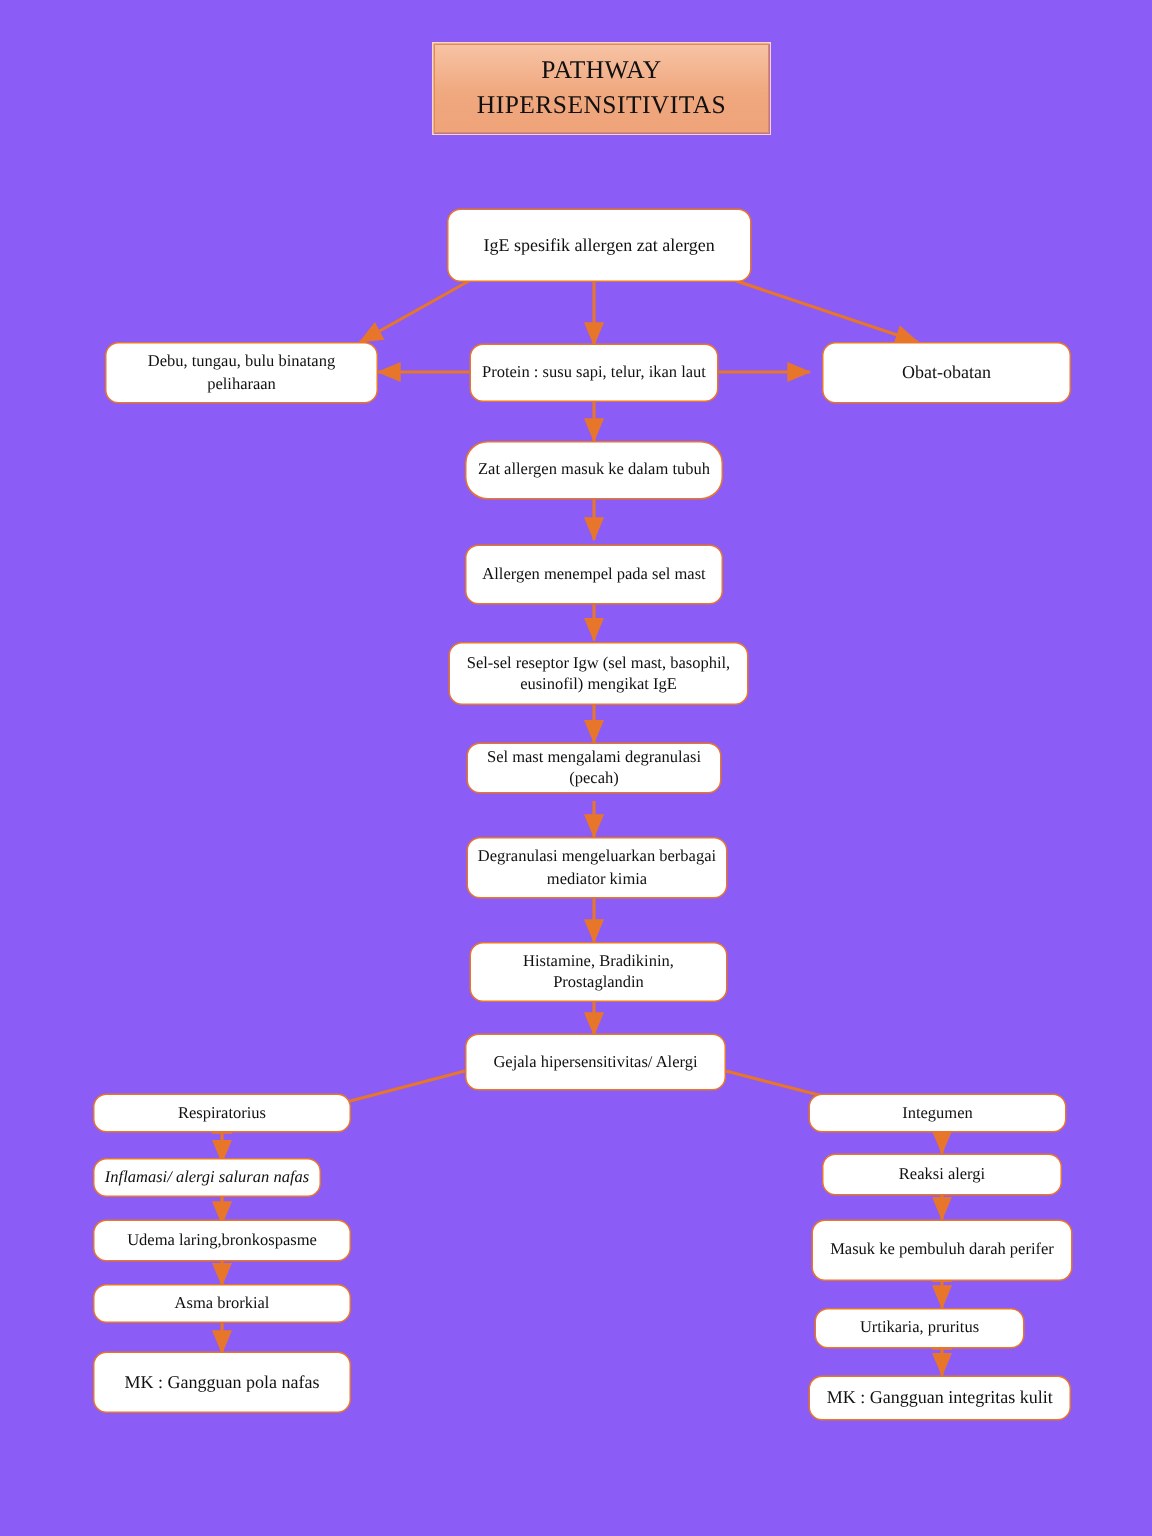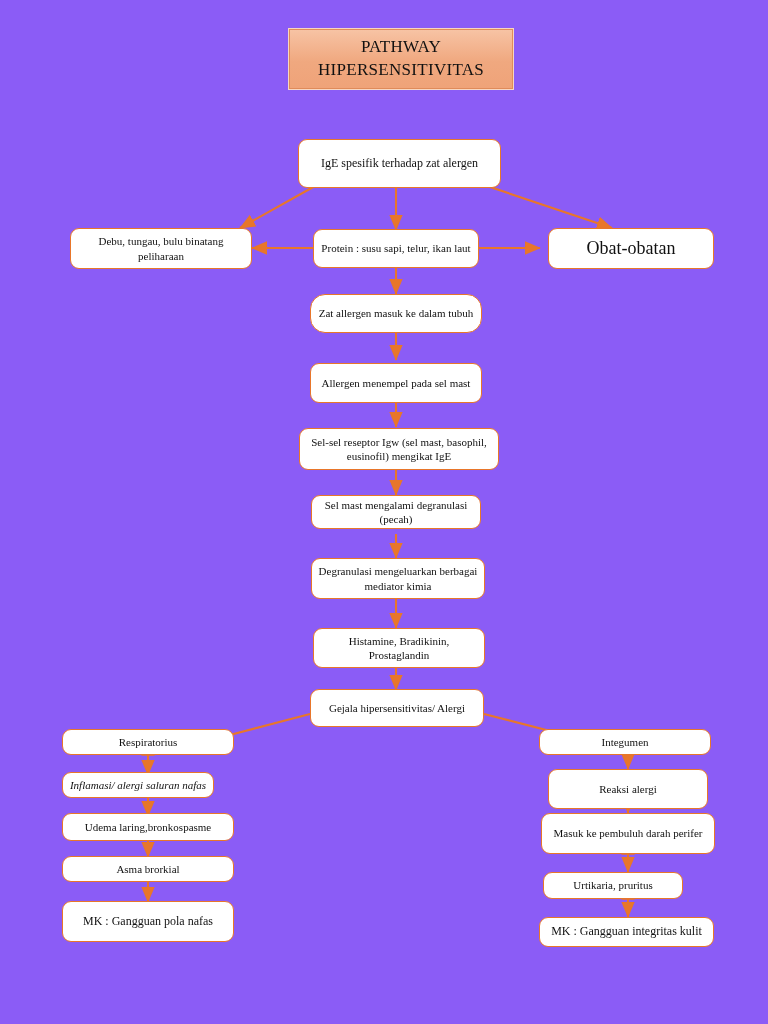--- a/index.html
+++ b/index.html
@@ -42,21 +42,21 @@
     display: flex;
     align-items: center;
     justify-content: center;
     text-align: center;
     color: #111111;
     font-size: 11px;
     line-height: 1.28;
     padding: 2px 6px;
     z-index: 3;
   }
-  .node.big { font-size: 18px; }
+  .node.big { font-size: 12px; }
   .node.mid { font-size: 12px; }
 
   
   .conn-svg {
     position: absolute;
     left: 0;
     top: 0;
     width: 768px;
     height: 1024px;
     z-index: 1;
@@ -113,21 +113,21 @@
       <path d="M148,881 L148,902" marker-end="url(#ah)" marker-start="url(#ah-start)"></path>
 
       <path d="M628,754 L628,769" marker-end="url(#ah)" marker-start="url(#ah-start)"></path>
       <path d="M628,793 L628,813" marker-end="url(#ah)" marker-start="url(#ah-start)"></path>
       <path d="M628,854 L628,872" marker-end="url(#ah)" marker-start="url(#ah-start)"></path>
       <path d="M628,899 L628,917" marker-end="url(#ah)" marker-start="url(#ah-start)"></path>
     </g>
   </svg>
 
   <div class="node mid" style="left:298px; top:139px; width:203px; height:49px;">
-    <span>IgE spesifik terhadap zat alergen</span>
+    <span>IgE spesifik allergen zat alergen</span>
   </div>
 
   <div class="node" style="left:70px; top:228px; width:182px; height:41px;">
     <span>Debu, tungau, bulu binatang peliharaan</span>
   </div>
 
   <div class="node" style="left:313px; top:229px; width:166px; height:39px;">
     <span>Protein : susu sapi, telur, ikan laut</span>
   </div>
 
@@ -180,21 +180,21 @@
   </div>
 
   <div class="node mid" style="left:62px; top:901px; width:172px; height:41px;">
     <span>MK : Gangguan pola nafas</span>
   </div>
 
   <div class="node" style="left:539px; top:729px; width:172px; height:26px;">
     <span>Integumen</span>
   </div>
 
-  <div class="node" style="left:548px; top:769px; width:160px; height:40px;">
+  <div class="node" style="left:548px; top:769px; width:160px; height:28px;">
     <span>Reaksi alergi</span>
   </div>
 
   <div class="node" style="left:541px; top:813px; width:174px; height:41px;">
     <span>Masuk ke pembuluh darah perifer</span>
   </div>
 
   <div class="node" style="left:543px; top:872px; width:140px; height:27px;">
     <span>Urtikaria, pruritus</span>
   </div>

